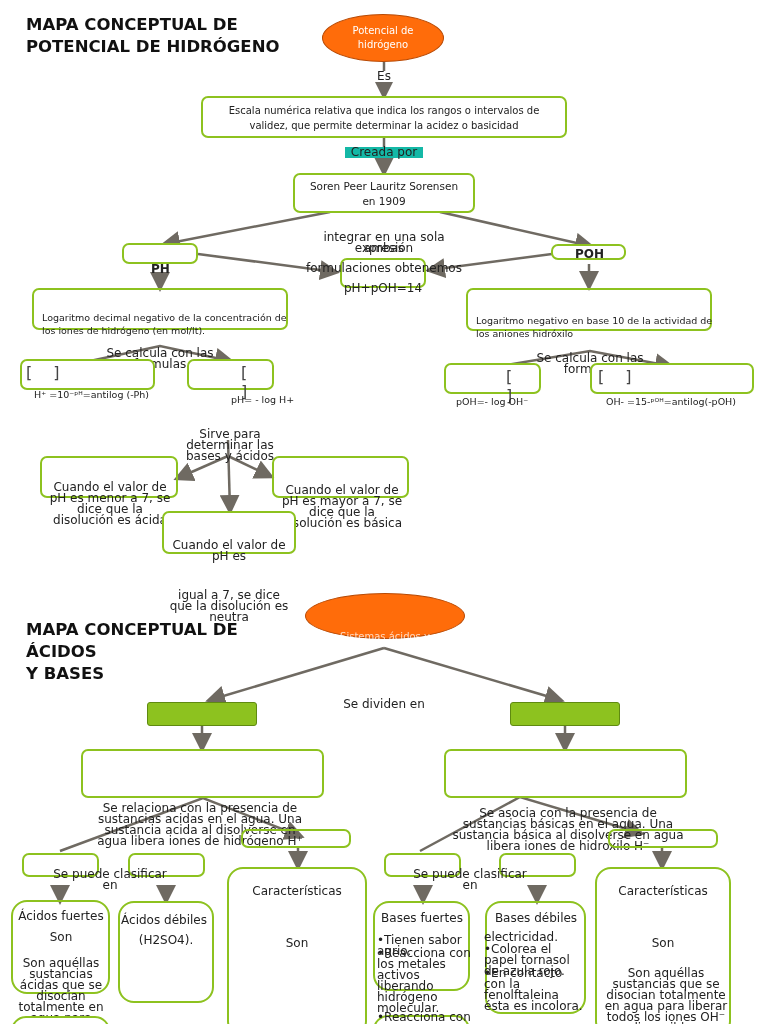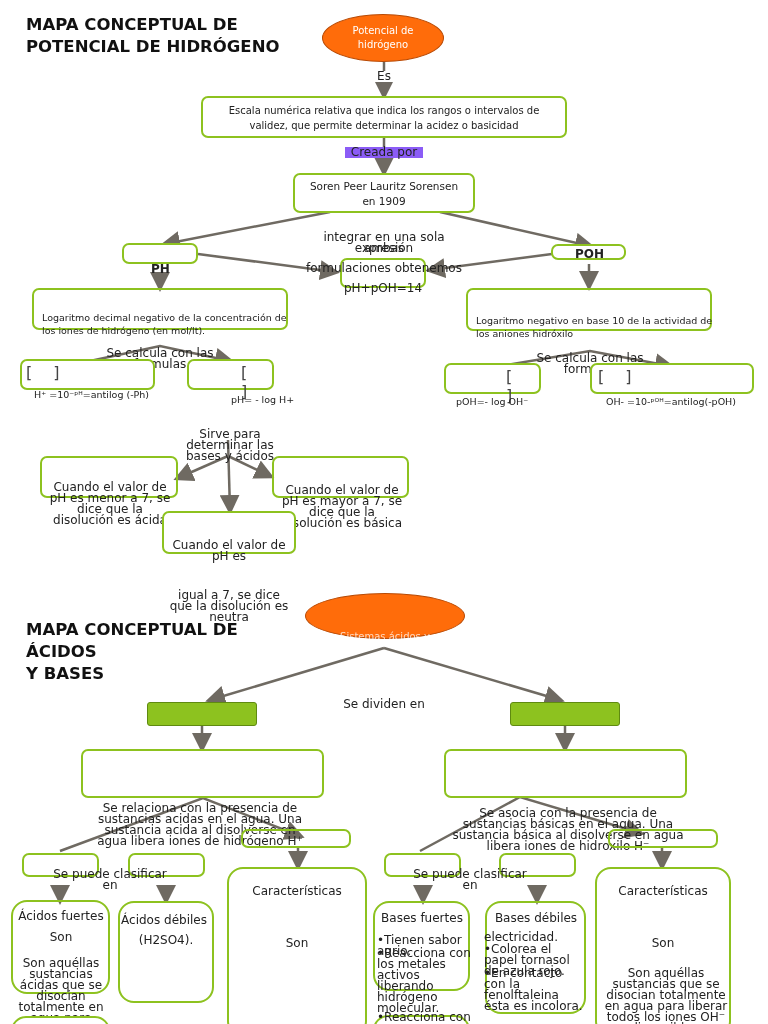--- a/index.html
+++ b/index.html
@@ -61,21 +61,21 @@
 POTENCIAL DE HIDRÓGENO</div>
 
 <div class="ellipse" style="left:322px;top:14px;width:120px;height:46px;">
   <span style="width:80px;">Potencial de hidrógeno</span>
 </div>
 <div class="txt c small" style="left:370px;top:71px;width:28px;background:#fff;">Es</div>
 
 <div class="box" style="left:201px;top:96px;width:366px;height:42px;">
   <div class="txt c" style="left:8px;top:5px;width:346px;font-size:10px;line-height:15px;">Escala numérica relativa que indica los rangos o intervalos de validez, que permite determinar la acidez o basicidad</div>
 </div>
-<div class="txt c small" style="left:345px;top:147px;width:78px;background:#8b5cf6;">Creada por</div>
+<div class="txt c small" style="left:345px;top:147px;width:78px;background:#14b8a6;">Creada por</div>
 
 <div class="box" style="left:293px;top:173px;width:182px;height:40px;">
   <div class="txt c" style="left:14px;top:4px;width:150px;font-size:10.5px;line-height:15px;">Soren Peer Lauritz Sorensen en 1909</div>
 </div>
 
 <div class="box" style="left:122px;top:243px;width:76px;height:21px;"></div>
 <div class="abs big" style="left:151px;top:262px;">PH</div>
 
 <div class="box" style="left:551px;top:244px;width:75px;height:16px;">
   <div class="abs big" style="left:22px;top:1px;">POH</div>
@@ -107,21 +107,21 @@
 <div class="txt" style="left:198px;top:393px;margin-left:33px;">pH= - log H+</div>
 
 <div class="box" style="left:444px;top:363px;width:97px;height:31px;">
   <div class="bracket" style="left:60px;top:2px;">[ ]</div>
 </div>
 <div class="txt" style="left:456px;top:395px;">pOH=- log OH⁻</div>
 
 <div class="box" style="left:590px;top:363px;width:164px;height:31px;">
   <div class="bracket" style="left:6px;top:2px;">[ ]</div>
 </div>
-<div class="txt" style="left:606px;top:395px;">OH- =10-ᵖᴼᴴ=antilog(-pOH)</div>
+<div class="txt" style="left:606px;top:395px;">OH- =15-ᵖᴼᴴ=antilog(-pOH)</div>
 
 <div class="txt c small" style="left:170px;top:429px;width:120px;">Sirve para determinar las bases y ácidos</div>
 
 <div class="box" style="left:40px;top:456px;width:138px;height:42px;background:transparent;"></div>
 <div class="txt c small" style="left:48px;top:482px;width:124px;">Cuando el valor de pH es menor a 7, se dice que la disolución es ácida</div>
 
 <div class="box" style="left:272px;top:456px;width:137px;height:42px;background:transparent;"></div>
 <div class="txt c small" style="left:280px;top:485px;width:124px;">Cuando el valor de pH es mayor a 7, se dice que la disolución es básica</div>
 
 <div class="box" style="left:162px;top:511px;width:134px;height:43px;">

